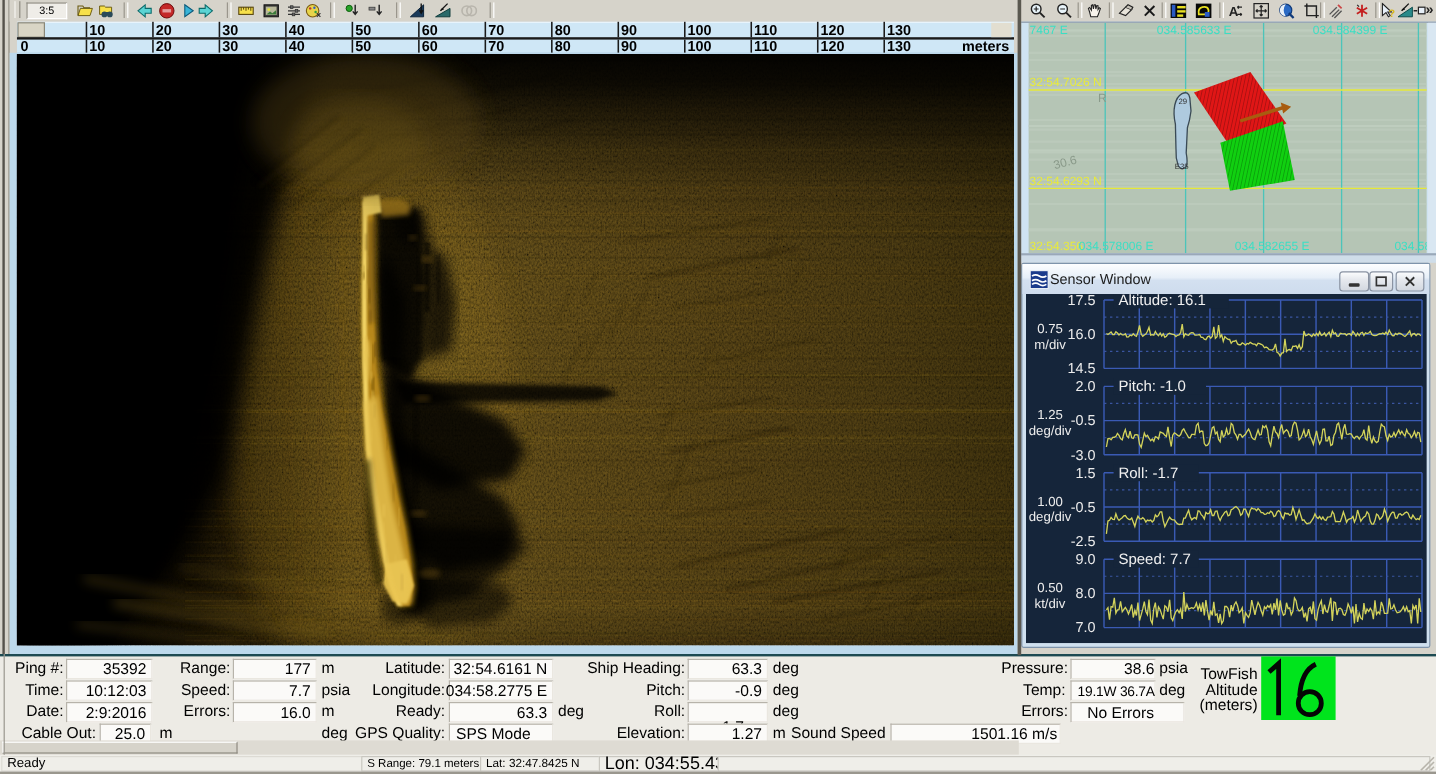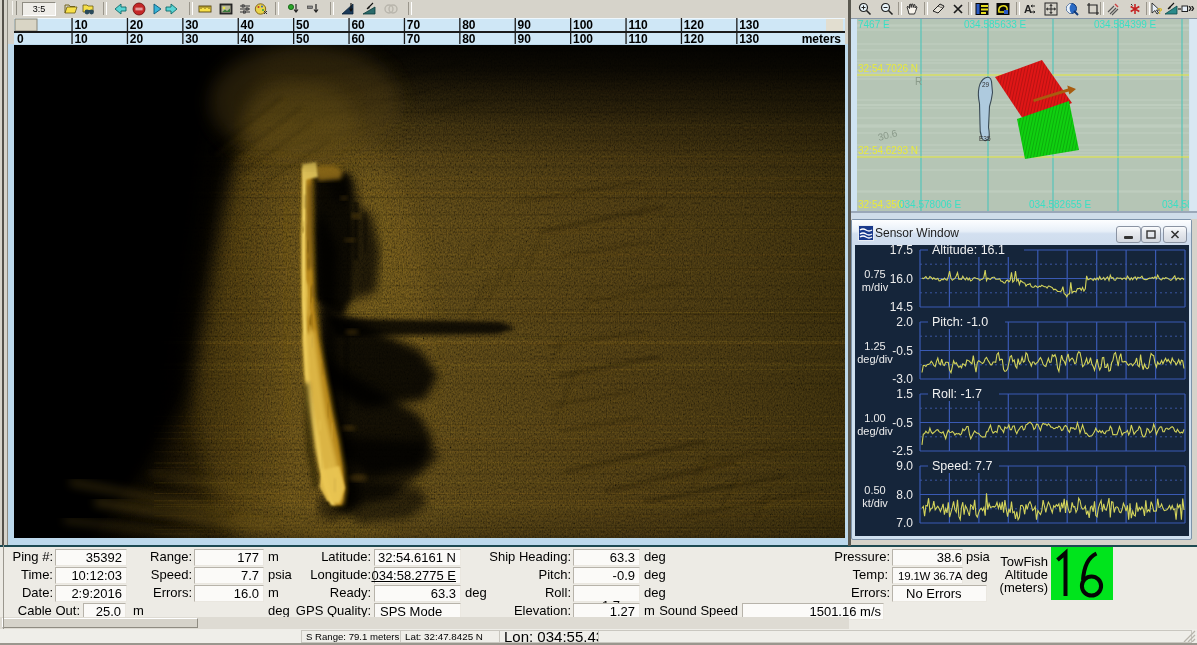--- a/index.html
+++ b/index.html
@@ -780,21 +780,21 @@
       <span style="position:absolute;right:4px;">16.0</span>
     </div>
     <div class="fu" style="left:268px;top:585px;">m</div>
     <div class="fu" style="left:268px;top:603px;">deg</div>
     <div class="fl" style="left:221px;top:549px;width:150px;">Latitude:</div>
     <div class="fb" style="left:374px;top:549px;width:87px;">
       <span style="position:absolute;right:4px;">32:54.6161 N</span>
     </div>
     <div class="fl" style="left:221px;top:567px;width:150px;">Longitude:</div>
     <div class="fb" style="left:374px;top:567px;width:87px;">
-      <span style="position:absolute;right:4px;text-decoration:underline;">034:58.2775 E</span>
+      <span style="position:absolute;right:4px;">034:58.2775 E</span>
     </div>
     <div class="fl" style="left:221px;top:585px;width:150px;">Ready:</div>
     <div class="fb" style="left:374px;top:585px;width:87px;">
       <span style="position:absolute;right:4px;">63.3</span>
     </div>
     <div class="fu" style="left:465px;top:585px;">deg</div>
     <div class="fl" style="left:221px;top:603px;width:150px;">GPS Quality:</div>
     <div class="fb" style="left:374px;top:603px;width:87px;">
       <span style="position:absolute;left:5px;">SPS Mode</span>
     </div>
@@ -841,20 +841,21 @@
     <svg class="abs" style="left:1051px;top:547px;" width="62" height="53" viewBox="0 0 62 53">
       <g stroke="#050505" stroke-width="4" fill="none">
         <path d="M6.5 13 L14.5 6 L14.5 49"></path>
         <path d="M45.5 6.5 Q33.5 12 32 33"></path>
         <circle cx="40.5" cy="39" r="9.6"></circle>
       </g>
     </svg>
   <div class="abs" style="left:0;top:617px;width:849px;height:12px;background:#dedbd3;"></div>
   <div class="abs" style="left:2px;top:618px;width:196px;height:10px;background:#d6d3ca;border:1px solid #fff;border-right-color:#8f8c82;border-bottom-color:#8f8c82;box-sizing:border-box;"></div>
   <div class="abs" id="sbar">
+      <div class="seg" style="left:1px;width:296px;border-color:#dddbd4;">Ready</div>
       <div class="seg" style="left:301px;width:95px;font-size:9.6px;">S Range: 79.1 meters</div>
       <div class="seg" style="left:400px;width:95px;font-size:9.8px;">Lat: 32:47.8425 N</div>
       <div class="seg" style="left:499px;width:95px;font-size:15px;">Lon: 034:55.4319 E</div>
       <div class="seg" style="left:598px;width:588px;"></div>
       <svg class="abs" style="left:1183px;top:1px;" width="13" height="12">
         <path d="M12 1 L1 12 M12 5 L5 12 M12 9 L9 12" stroke="#b8b5ac" stroke-width="1.3"></path>
       </svg>
     </div>
   <div class="abs" style="left:0;top:643px;width:1197px;height:2px;background:#9a978e;"></div>
 </div>

